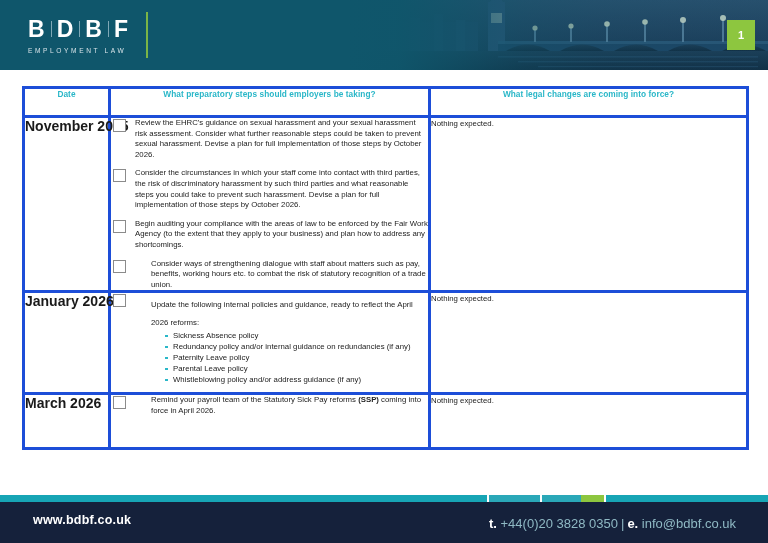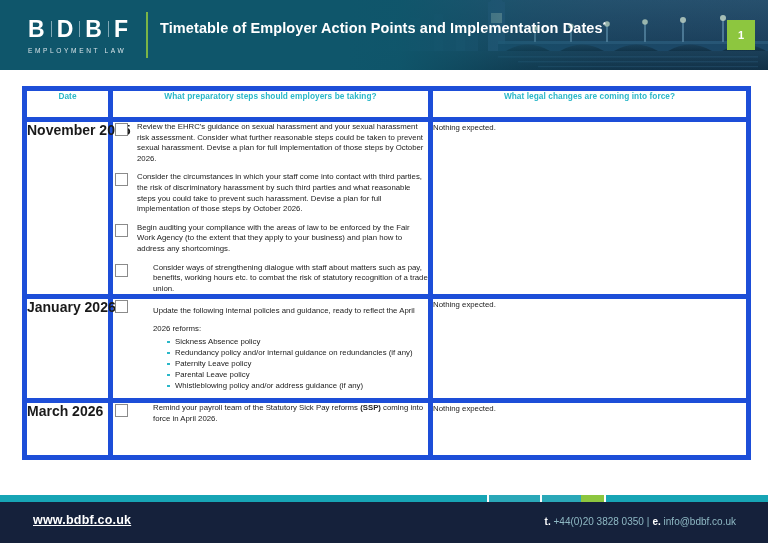--- a/index.html
+++ b/index.html
@@ -142,21 +142,21 @@
   table.timetable {
     position: absolute;
     left: 22px;
     top: 16px;
     width: 724px;
     border-collapse: collapse;
     table-layout: fixed;
   }
   table.timetable td,
   table.timetable th {
-    border: 5px solid #1d4ed8;
+    border: 3px solid #1d4ed8;
     vertical-align: top;
     padding: 0;
     background: #ffffff;
   }
   col.c-date  { width: 86px; }
   col.c-steps { width: 320px; }
   col.c-legal { width: 318px; }
 
   th.head {
     height: 26px;
@@ -264,27 +264,26 @@
     background: #15213b;
   }
   .footer-site {
     position: absolute;
     left: 33px;
     top: 18px;
     color: #ffffff;
     font-size: 12.5px;
     font-weight: bold;
     letter-spacing: 0.2px;
-    text-decoration: underline;
   }
   .footer-contact {
     position: absolute;
     right: 32px;
     top: 21px;
-    font-size: 10px;
+    font-size: 13px;
     color: #8fb9c4;
     white-space: nowrap;
   }
   .footer-contact b {
     color: #ffffff;
     font-weight: bold;
   }
   .footer-contact .pipe {
     color: #8fb9c4;
     margin: 0 3px;
@@ -366,21 +365,20 @@
       <span>B</span>
       <span class="sep"></span>
       <span>F</span>
     </div>
     <div class="logo-sub">EMPLOYMENT LAW</div>
   </div>
 
   <div class="logo-divider"></div>
 
   <div class="header-title">
-    <div class="line2"><span>Timetable of Employer Action Points and Implementation Dates</span><span class="sup">*</span></div>
   </div>
 
   <div class="page-badge">1</div>
 </div>
 
 <div class="sheet">
   <table class="timetable">
     <colgroup>
       <col class="c-date">
       <col class="c-steps">

